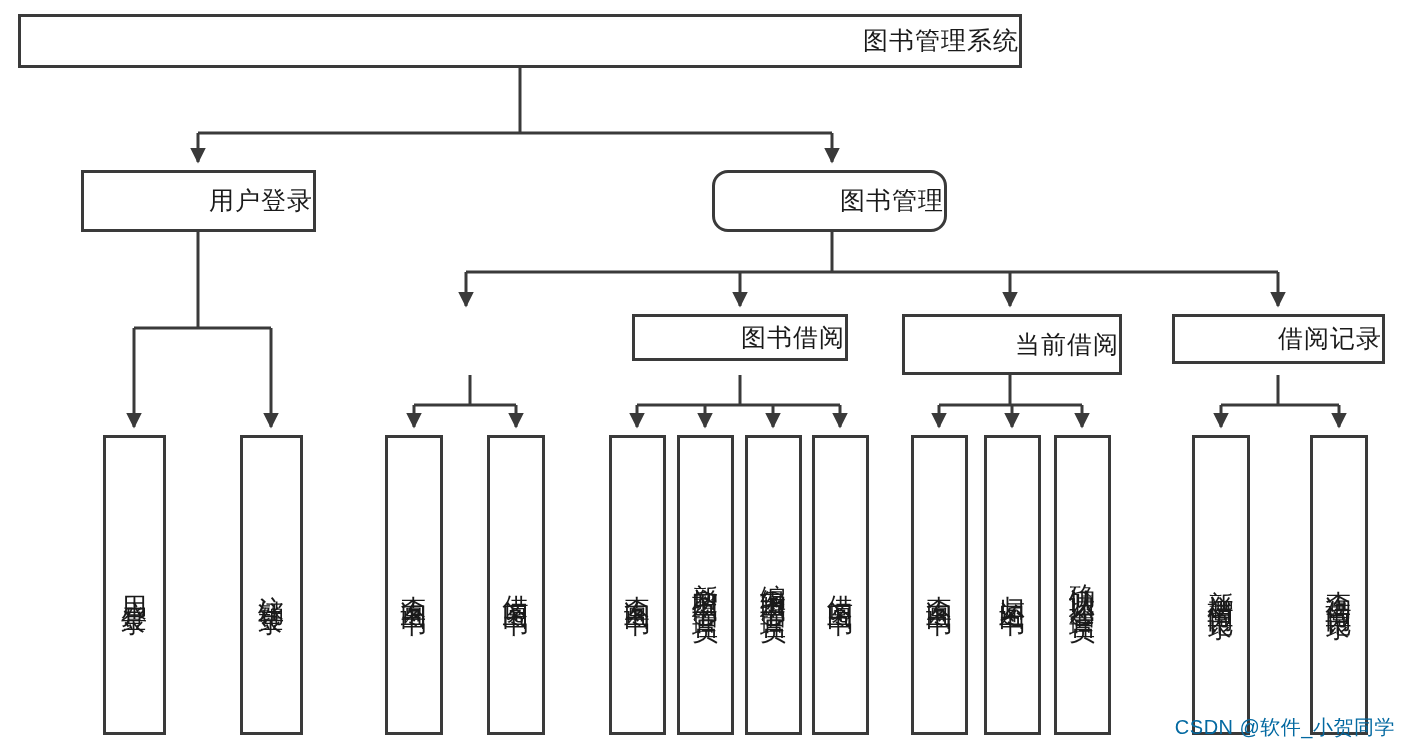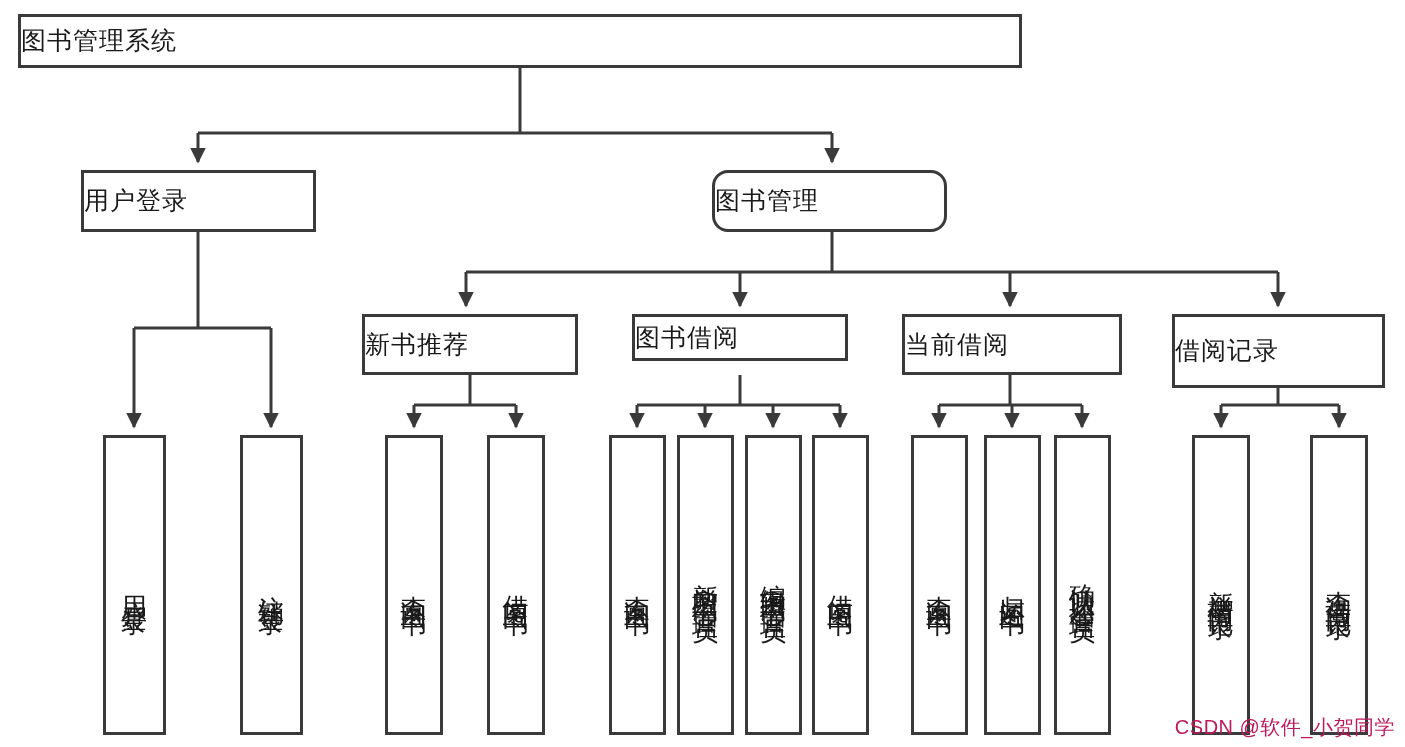--- a/index.html
+++ b/index.html
@@ -13,21 +13,21 @@
 
   svg#wires{position:absolute;left:0;top:0;width:1405px;height:747px;}
 
   .node{
     position:absolute;
     box-sizing:border-box;
     background:#ffffff;
     border:3px solid #3a3a3a;
     display:flex;
     align-items:center;
-    justify-content:flex-start;
+    justify-content:flex-end;
     color:#1a1a1a;
   }
   .node .label{
     font-size:25px;
     letter-spacing:1px;
     line-height:1.1;
     white-space:nowrap;
   }
 
   
@@ -46,21 +46,21 @@
     white-space:nowrap;
     text-align:center;
     color:#1a1a1a;
   }
 
   #watermark{
     position:absolute;
     right:10px;
     bottom:6px;
     font-size:20px;
-    color:#be185d;
+    color:#0369a1;
     white-space:nowrap;
     letter-spacing:0.5px;
   }
 </style>
 </head>
 <body>
 
 <div id="canvas">
 
   <svg id="wires" viewBox="0 0 1405 747" xmlns="http://www.w3.org/2000/svg">
@@ -117,30 +117,27 @@
     <span class="label">图书管理系统</span>
   </div>
 
   <div class="node" style="left:81px;top:170px;width:235px;height:62px;">
     <span class="label">用户登录</span>
   </div>
   <div class="node" style="left:712px;top:170px;width:235px;height:62px;border-radius:16px;">
     <span class="label">图书管理</span>
   </div>
 
-  <div class="node" style="left:362px;top:314px;width:216px;height:61px;">
-    <span class="label">新书推荐</span>
-  </div>
   <div class="node" style="left:632px;top:314px;width:216px;height:47px;">
     <span class="label">图书借阅</span>
   </div>
   <div class="node" style="left:902px;top:314px;width:220px;height:61px;">
     <span class="label">当前借阅</span>
   </div>
-  <div class="node" style="left:1172px;top:314px;width:213px;height:74px;">
+  <div class="node" style="left:1172px;top:314px;width:213px;height:50px;">
     <span class="label">借阅记录</span>
   </div>
 
   <div class="node leaf" style="left:103px;top:435px;width:63px;height:300px;">
     <span class="vlabel">用户登录</span>
   </div>
   <div class="node leaf" style="left:240px;top:435px;width:63px;height:300px;">
     <span class="vlabel">注销登录</span>
   </div>
 

